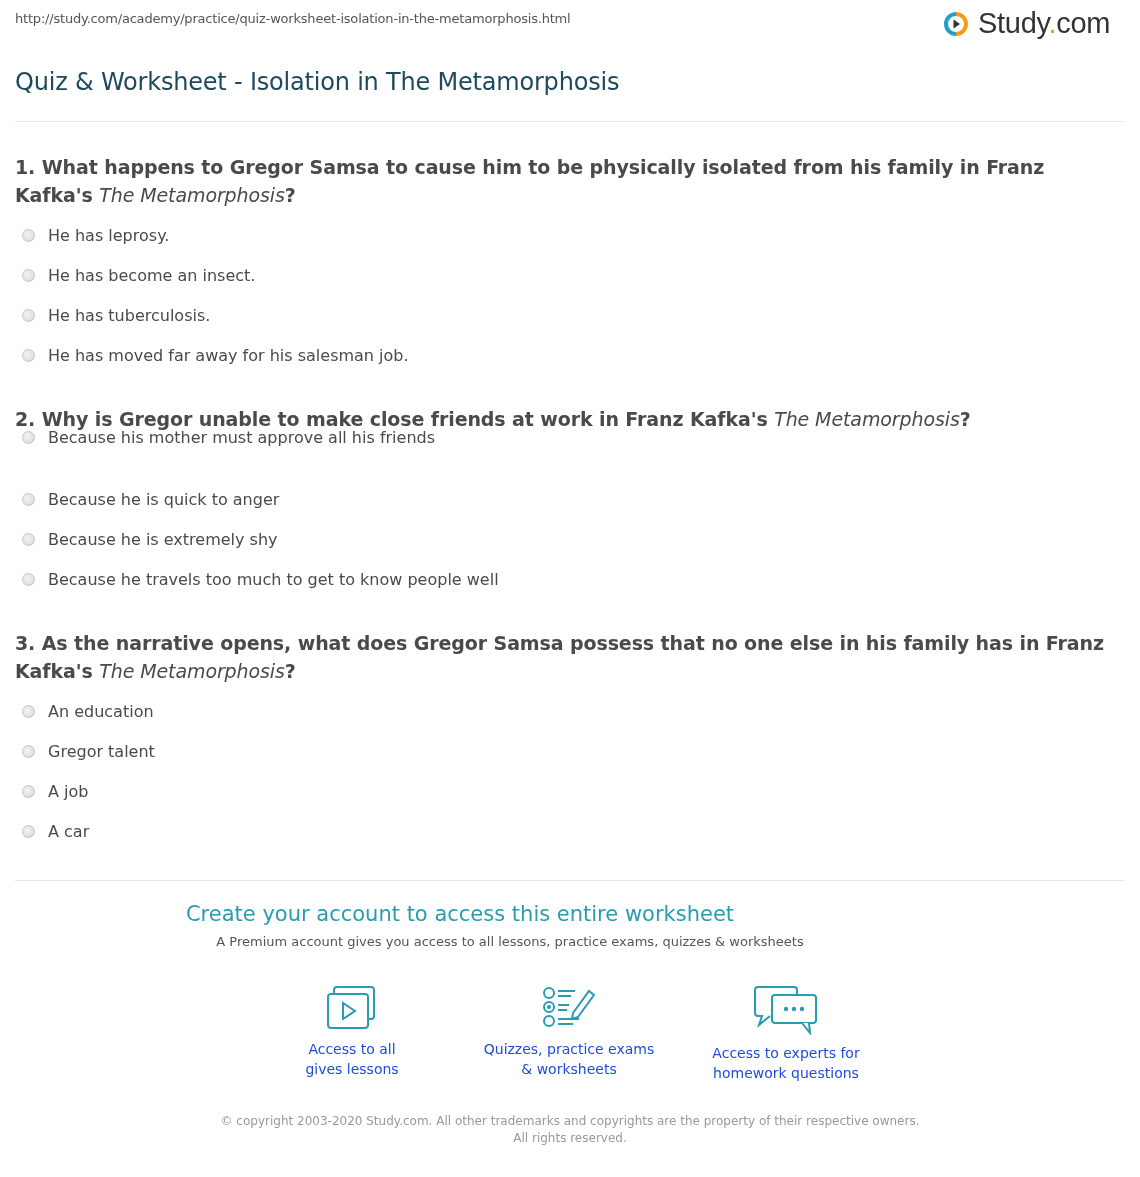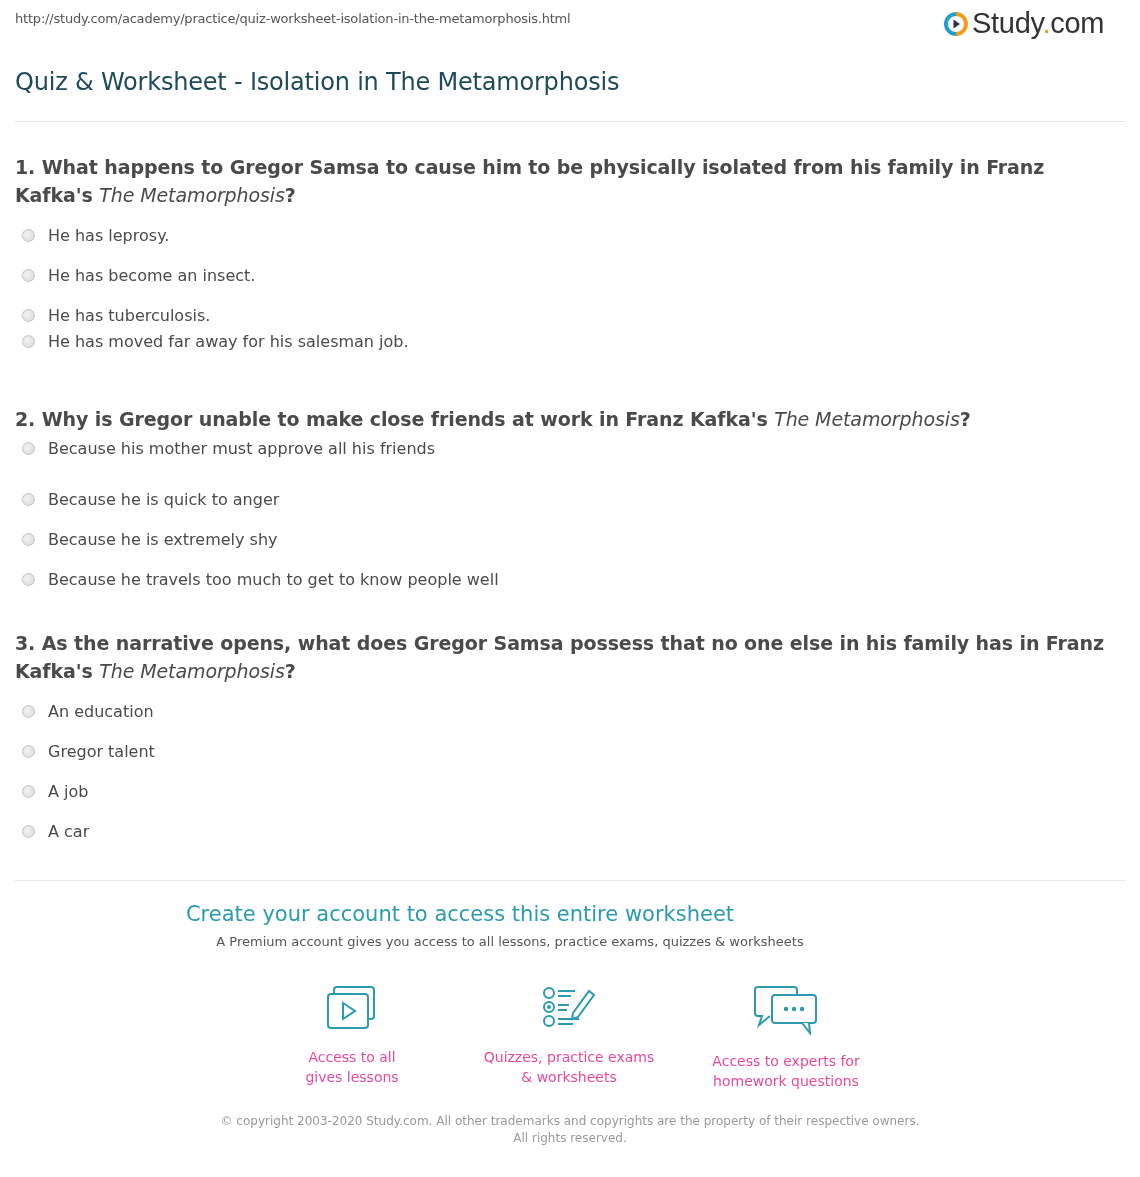--- a/index.html
+++ b/index.html
@@ -1,31 +1,31 @@
 <!DOCTYPE html>
 <html><head>
 <meta charset="utf-8">
 <style>
   html, body { margin: 0; padding: 0; background: #ffffff; }
   body { width: 1140px; height: 1177px; position: relative; font-family: "DejaVu Sans", sans-serif; color: #4a4a4a; overflow: hidden; }
   .url { position: absolute; left: 15px; top: 11px; font-size: 13px; color: #555; letter-spacing: -0.2px; }
   .logo { position: absolute; left: 944px; top: 7px; display: flex; align-items: center; }
-  .logo-text { font-size: 29px; color: #333; font-family: "Liberation Sans", sans-serif; letter-spacing: -0.3px; margin-left: 4px; text-align: right; }
+  .logo-text { font-size: 29px; color: #333; font-family: "Liberation Sans", sans-serif; letter-spacing: -0.3px; margin-left: 10px; text-align: right; }
   .logo-dot { color: #f59b1c; }
   .title { position: absolute; left: 15px; top: 68px; font-size: 24px; color: #1f4a5a; font-weight: normal; margin: 0; letter-spacing: -0.2px; }
   .rule { position: absolute; left: 15px; right: 15px; height: 1px; background: #e8e8e8; }
   .question { position: absolute; left: 15px; width: 1110px; font-size: 19px; font-weight: bold; color: #4a4a4a; line-height: 28px; letter-spacing: -0.1px; }
   .question i { font-weight: normal; font-style: italic; }
   .answer { position: absolute; left: 22px; display: flex; align-items: center; font-size: 16px; color: #4a4a4a; }
   .radio { width: 11px; height: 11px; border-radius: 50%; background: radial-gradient(circle at 40% 40%, #f4f4f4, #d6d6d6); border: 1px solid #c4c4c4; margin-right: 13px; flex-shrink: 0; }
   .cta-title { position: absolute; left: 0; width: 920px; top: 902px; text-align: center; font-size: 21px; color: #2a9bb0; }
   .cta-sub { position: absolute; left: 0; width: 1020px; top: 934px; text-align: center; font-size: 13px; color: #555; }
   .feature { position: absolute; top: 985px; width: 200px; text-align: center; }
   .feature svg { display: block; margin: 0 auto; }
-  .feature-text { font-size: 14px; color: #ec4899; line-height: 20px; margin-top: 16px; }
+  .feature-text { font-size: 14px; color: #1d4ed8; line-height: 20px; margin-top: 8px; }
   .footer { position: absolute; left: 215px; width: 710px; top: 1113px; text-align: center; font-size: 12px; color: #999; line-height: 17px; }
 </style>
 </head>
 <body>
 
 <div class="url">http://study.com/academy/practice/quiz-worksheet-isolation-in-the-metamorphosis.html</div>
 
 <div class="logo">
   <svg width="24" height="24" viewBox="0 0 24 24">
     <path d="M12 2 A10 10 0 0 0 12 22" fill="none" stroke="#1fa0c8" stroke-width="4"></path>
@@ -44,27 +44,27 @@
     <span>He has leprosy.</span>
   </label>
 <label class="answer" style="top:266px">
     <span class="radio"></span>
     <span>He has become an insect.</span>
   </label>
 <label class="answer" style="top:306px">
     <span class="radio"></span>
     <span>He has tuberculosis.</span>
   </label>
-<label class="answer" style="top:332px">
+<label class="answer" style="top:346px">
     <span class="radio"></span>
     <span>He has moved far away for his salesman job.</span>
   </label>
 
 <div class="question" style="top:405px"><span>2. Why is Gregor unable to make close friends at work in Franz Kafka's </span><i>The Metamorphosis</i><span>?</span></div>
-<label class="answer" style="top:439px">
+<label class="answer" style="top:428px">
     <span class="radio"></span>
     <span>Because his mother must approve all his friends</span>
   </label>
 <label class="answer" style="top:490px">
     <span class="radio"></span>
     <span>Because he is quick to anger</span>
   </label>
 <label class="answer" style="top:530px">
     <span class="radio"></span>
     <span>Because he is extremely shy</span>

